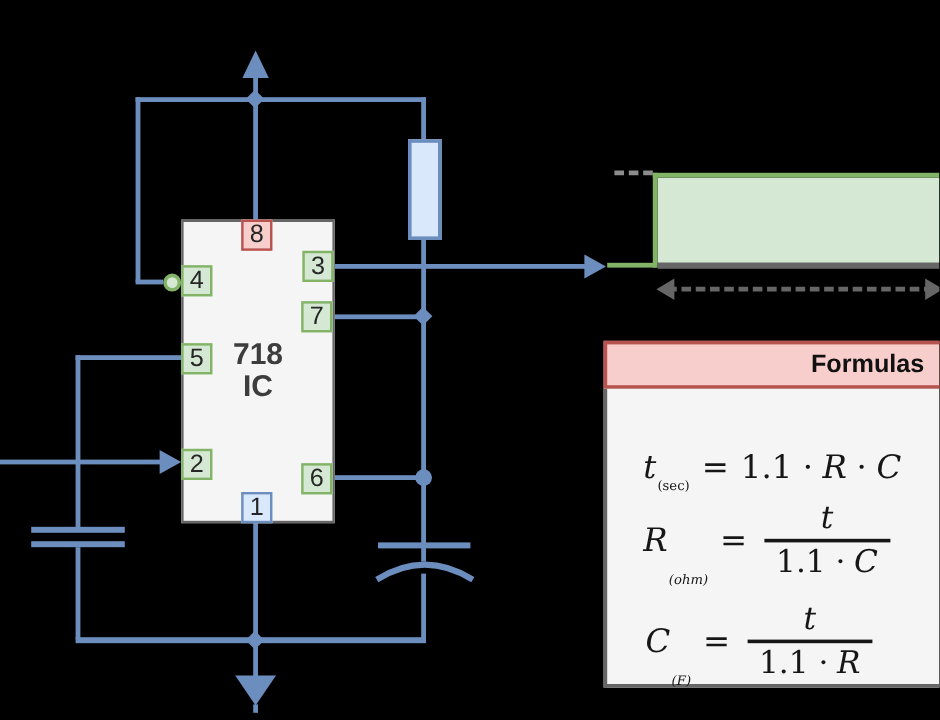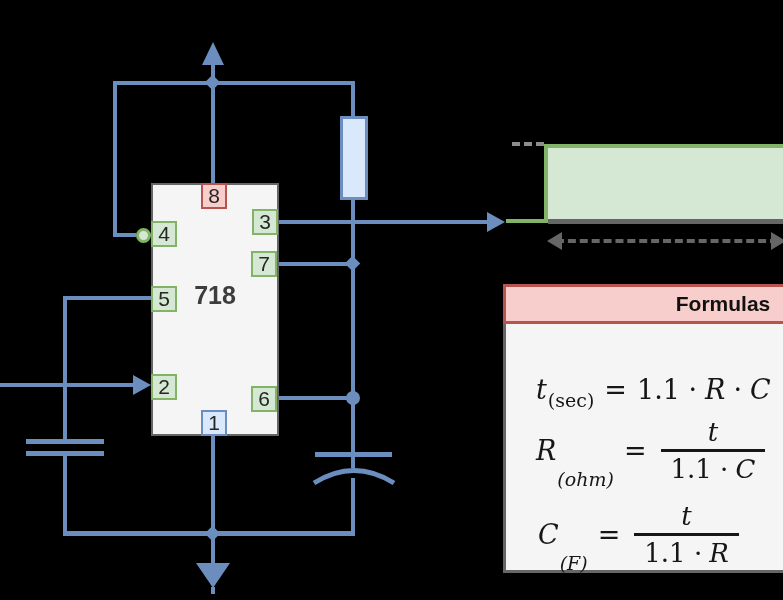--- a/index.html
+++ b/index.html
@@ -34,21 +34,21 @@
   #wf-base-gray{position:absolute;left:548px;top:219px;width:235px;height:5px;background:var(--gray-stroke,#666);}
   .dash-gray{position:absolute;height:0;border-top:4px dashed;}
   
   #formulas-panel{position:absolute;left:503px;top:284px;width:440px;height:289px;}
   #formulas-header{width:100%;height:40px;background:var(--red-fill,#f8cecc);border:3px solid var(--red-stroke,#b85450);
       display:flex;align-items:center;justify-content:center;font-weight:bold;font-size:21px;color:#111;}
   #formulas-body{width:100%;height:249px;background:var(--panel-fill,#f5f5f5);border:3px solid var(--gray-stroke,#666);border-top:none;position:relative;}
   .math{position:absolute;display:flex;align-items:center;color:#161616;
       font-family:"DejaVu Serif", serif;font-size:27px;}
   .math .it{font-style:italic;}
-  .math .sub{font-size:19px;align-self:flex-end;transform:translateY(6px);margin-left:1px;}
+  .math .sub{font-size:11px;align-self:flex-end;transform:translateY(6px);margin-left:1px;}
   .math .gap{display:inline-block;width:10px;}
   .frac{display:inline-flex;flex-direction:column;align-items:center;font-size:26px;}
   .frac .num{padding:0 10px 3px;line-height:28px;}
   .frac .den{border-top:3px solid #161616;padding:3px 10px 0;line-height:28px;display:flex;}
 </style>
 </head>
 <body>
 
 <div id="canvas">
 
@@ -90,20 +90,21 @@
 
   <div class="wire" style="left:315px;top:452px;width:77px;height:5px;"></div>
   <svg class="abs" style="left:311px;top:462px;" width="86" height="26">
     <path d="M3,21 Q43,-4 83,21" fill="none" stroke="#6c8ebf" stroke-width="5"></path>
   </svg>
   <div class="wire" style="left:351px;top:478px;width:4px;height:55px;"></div>
 
   <div id="chip"></div>
   <div id="chip-label">
     <div>718</div>
+    <div>IC</div>
   </div>
   <div class="pin red" style="left:201px;top:183px;">8</div>
   <div class="pin green" style="left:252px;top:209px;">3</div>
   <div class="pin green" style="left:151px;top:221px;">4</div>
   <div class="pin green" style="left:251px;top:251px;">7</div>
   <div class="pin green" style="left:151px;top:286px;">5</div>
   <div class="pin green" style="left:151px;top:374px;">2</div>
   <div class="pin green" style="left:251px;top:386px;">6</div>
   <div class="pin blue" style="left:201px;top:410px;">1</div>
 

